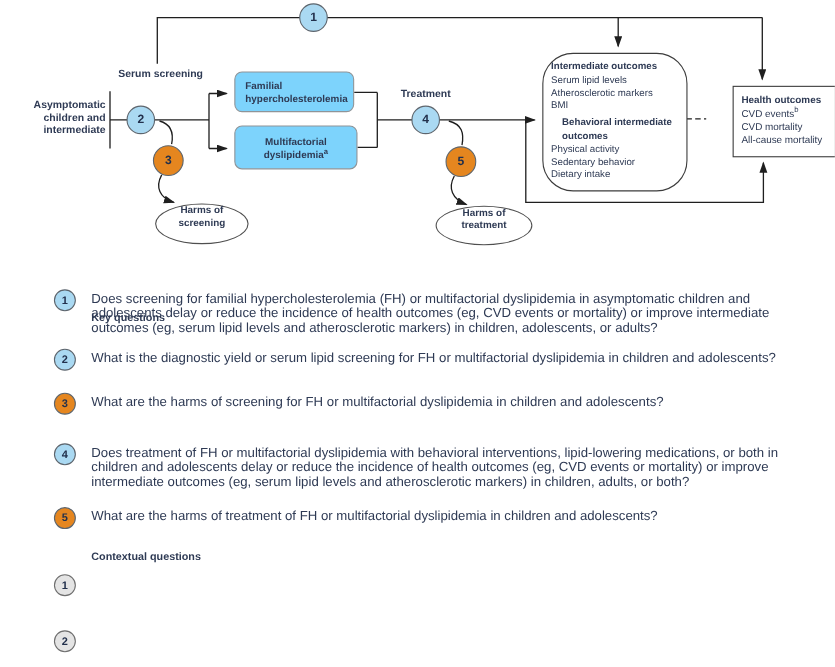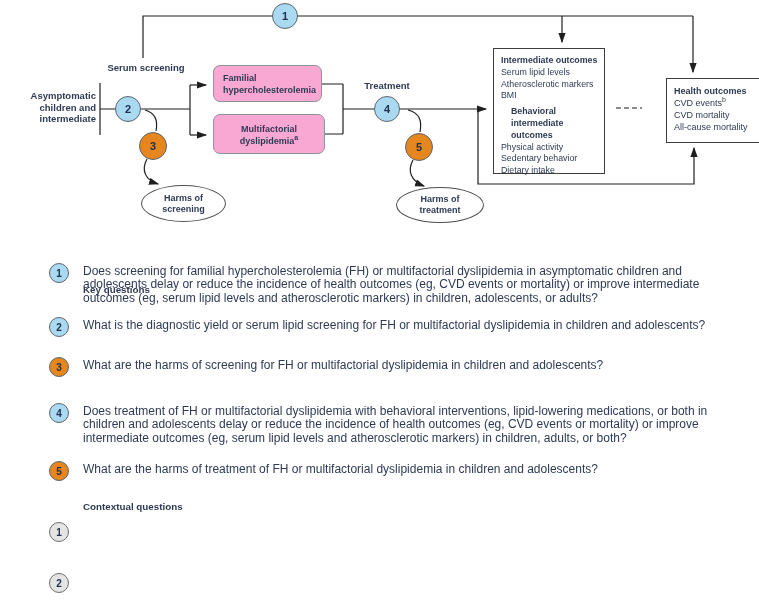--- a/index.html
+++ b/index.html
@@ -9,28 +9,28 @@
   
   svg.wires{position:absolute;left:0;top:0;}
   .dlabel{font-weight:bold;font-size:9.5px;line-height:11.5px;}
   .pop-label{left:20px;top:90px;width:76px;text-align:right;}
   .lipid-label{left:103px;top:62px;width:86px;text-align:center;}
   .treat-label{left:362px;top:80px;width:50px;text-align:center;}
   .node{position:absolute;border-radius:50%;display:flex;align-items:center;justify-content:center;
         font-weight:bold;font-size:11px;color:#22304c;box-sizing:border-box;}
   .node.blue{background:#aad9f2;border:1.2px solid #5d656d;width:26px;height:26px;}
   .node.orange{background:#e5861f;border:1.2px solid #5d656d;width:28px;height:28px;}
-  .rbox{position:absolute;background:#f9a8d4;border:1.2px solid #8f9498;border-radius:7px;
+  .rbox{position:absolute;background:#7dd3fc;border:1.2px solid #8f9498;border-radius:7px;
         font-weight:bold;font-size:9px;line-height:12px;box-sizing:border-box;}
   .sqbox{position:absolute;background:#fff;border:1.2px solid #3c3c3c;
          font-size:8.8px;line-height:11.8px;box-sizing:border-box;padding:6px 4px 0 7px;}
   .sqbox .bt{font-weight:bold;}
   .sqbox .sub{margin-top:4px;margin-left:10px;}
   .oval{position:absolute;background:#fff;border:1.1px solid #4f4f4f;border-radius:50%;
-        display:flex;align-items:center;justify-content:center;text-align:center;
+        display:flex;justify-content:center;text-align:center;
         font-weight:bold;font-size:9px;line-height:11px;box-sizing:border-box;}
   sup{font-size:7px;vertical-align:super;line-height:0;}
   
   .q-head{position:absolute;left:83px;font-weight:bold;font-size:9.8px;}
   .q-row{position:absolute;left:49px;width:696px;}
   .q-circle{position:absolute;left:0;top:0;width:20px;height:20px;border-radius:50%;
             display:flex;align-items:center;justify-content:center;
             font-weight:bold;font-size:10px;color:#22304c;box-sizing:border-box;}
   .q-circle.blue{background:#aad9f2;border:1.1px solid #5d656d;}
   .q-circle.orange{background:#e5861f;border:1.1px solid #5d656d;}
@@ -91,21 +91,21 @@
 
   <div class="rbox" style="left:213px;top:65px;width:109px;height:37px;padding:6px 0 0 9px;">
     <div>Familial</div>
     <div>hypercholesterolemia</div>
   </div>
   <div class="rbox" style="left:213px;top:114px;width:112px;height:40px;padding-top:8px;text-align:center;">
     <div>Multifactorial</div>
     <div><span>dyslipidemia</span><sup>a</sup></div>
   </div>
 
-  <div class="sqbox" style="left:493px;top:48px;width:112px;height:126px;">
+  <div class="sqbox" style="left:493px;top:48px;width:132px;height:126px;border-radius:28px;">
     <div class="bt">Intermediate outcomes</div>
     <div>Serum lipid levels</div>
     <div>Atherosclerotic markers</div>
     <div>BMI</div>
     <div class="bt sub">Behavioral intermediate outcomes</div>
     <div>Physical activity</div>
     <div>Sedentary behavior</div>
     <div>Dietary intake</div>
   </div>
 

